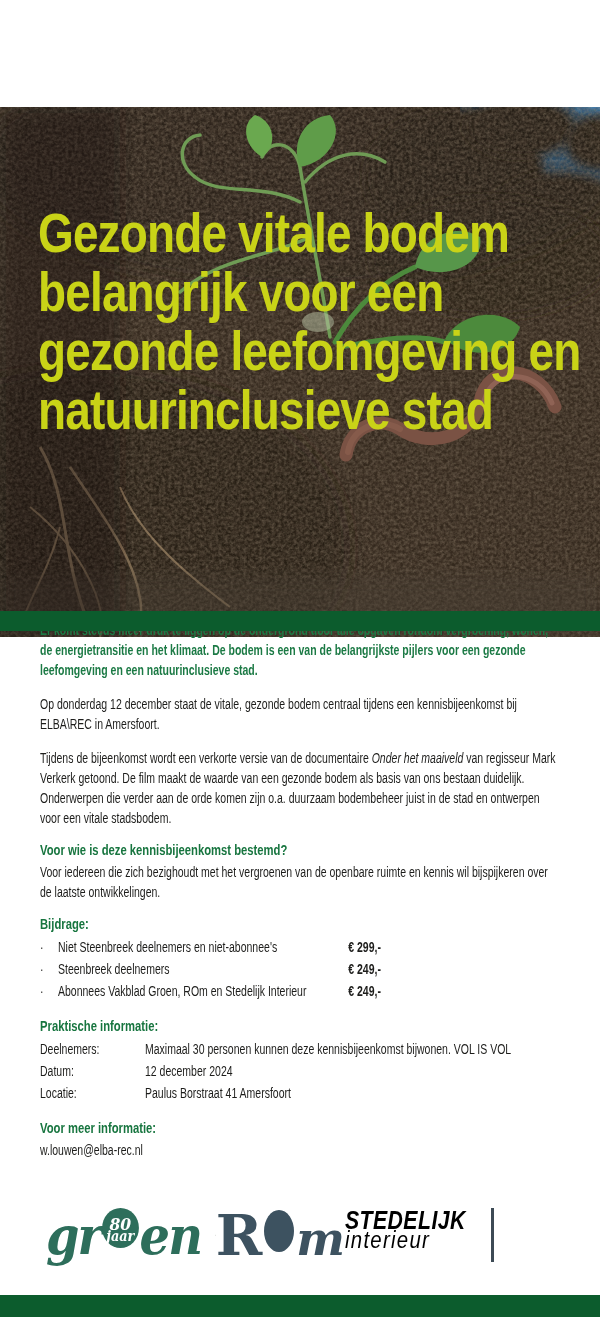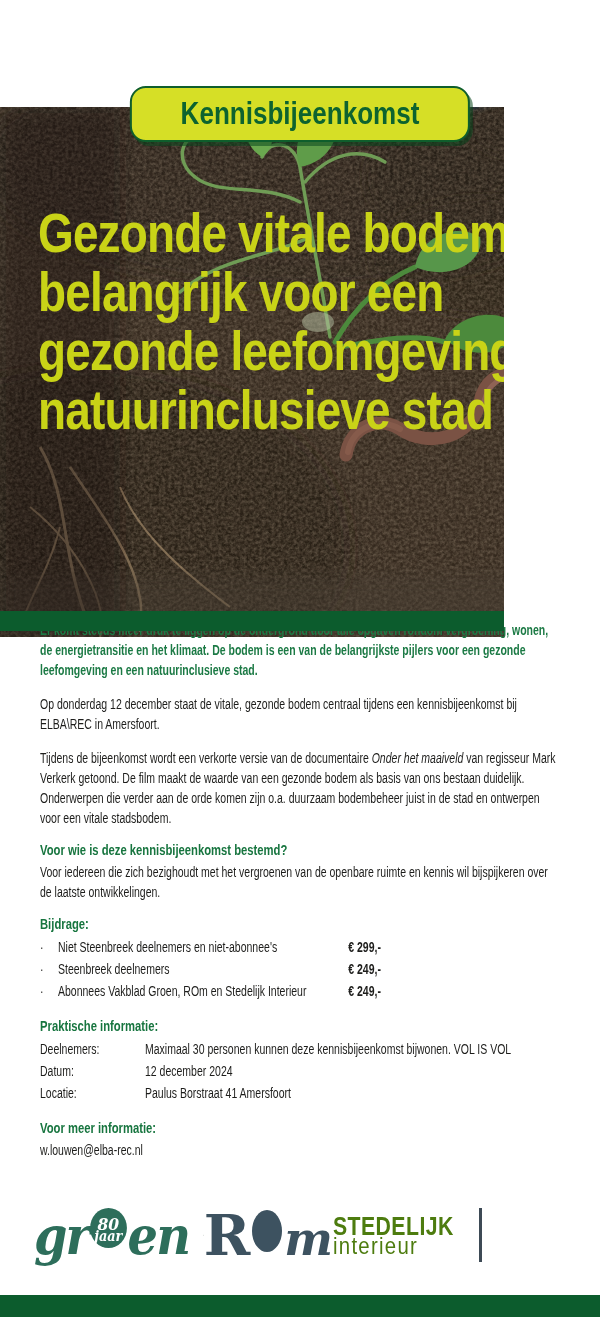--- a/index.html
+++ b/index.html
@@ -13,21 +13,21 @@
                transform:scaleX(0.84);transform-origin:center;padding-bottom:14px;}
 
   
   .badge{position:absolute;top:86px;left:50%;transform:translateX(-50%);z-index:5;
          background:#d6df26;border:2px solid #0f5e2c;border-radius:16px;
          box-shadow:3px 4px 0 rgba(10,70,30,0.55);padding:8px 26px;}
   .badge-inner{display:inline-block;color:#0d632f;font-size:31px;font-weight:bold;
                white-space:nowrap;transform:scaleX(0.84);transform-origin:center;}
 
   
-  .hero{position:absolute;top:107px;left:0;width:504px;height:530px;overflow:hidden;background:#2e241b;}
+  .hero{position:absolute;top:107px;left:0;width:600px;height:530px;overflow:hidden;background:#2e241b;}
   .hero svg.photo{position:absolute;top:0;left:0;}
   .hero-title{position:absolute;top:96px;left:38px;margin:0;z-index:3;
               width:680px;transform:scaleX(0.82);transform-origin:0 0;
               color:#c9d317;font-size:56px;line-height:59px;font-weight:bold;letter-spacing:-1px;}
   .hero-bar{position:absolute;left:0;bottom:6px;width:600px;height:20px;background:#0c5c2d;z-index:4;}
 
   
   .content{position:absolute;top:606px;left:0;width:500px;padding:0 4px 0 40px;box-sizing:border-box;}
   .cond{width:693px;transform:scaleX(0.75);transform-origin:0 0;}
   .content p{margin:0;font-size:14px;line-height:20px;}
@@ -40,56 +40,53 @@
   .price-row{display:grid;grid-template-columns:24px 387px auto;}
   .bullet{color:#1d1d1b;}
   .price{font-weight:bold;}
 
   .info-grid{margin-top:2px;font-size:14px;line-height:22px;}
   .info-row{display:grid;grid-template-columns:140px auto;}
 
   .email{margin-top:2px !important;}
 
   
-  .logo-row{position:absolute;top:1185px;left:0;width:516px;height:100px;
+  .logo-row{position:absolute;top:1185px;left:12px;width:516px;height:100px;
             display:flex;align-items:center;justify-content:space-between;
             padding:0 34px;box-sizing:border-box;}
   .logo-groen{display:flex;align-items:center;color:#2d6e5b;
               font-family:"DejaVu Serif",serif;font-style:italic;font-weight:bold;
               font-size:52px;letter-spacing:-2px;transform:scaleX(0.92);transform-origin:0 center;}
   .badge80{width:40px;height:40px;border-radius:50%;background:#2d6e5b;color:#fff;
            display:flex;flex-direction:column;align-items:center;justify-content:center;
            margin:0 1px;position:relative;top:-7px;letter-spacing:0;}
   .badge80 .n80{font-size:17px;line-height:15px;font-weight:bold;}
   .badge80 .jaar{font-size:14px;line-height:8px;font-style:italic;}
 
   .logo-rom{display:flex;align-items:center;color:#3d5260;
             font-family:"DejaVu Serif",serif;font-weight:bold;}
   .logo-rom .r{font-size:56px;line-height:56px;}
   .logo-rom .o{width:30px;height:42px;border-radius:50%;background:#3d5260;margin:0 2px;position:relative;top:-4px;}
   .logo-rom .m{font-size:46px;line-height:46px;font-style:italic;position:relative;top:4px;}
 
-  .logo-sted{display:flex;align-items:center;color:#4d7c0f;}
+  .logo-sted{display:flex;color:#000000;font-style:italic;}
   .sted-col{display:flex;flex-direction:column;transform:scaleX(0.85);transform-origin:0 center;}
   .sted-top{font-size:25px;font-weight:800;letter-spacing:0.5px;line-height:24px;}
   .sted-bottom{font-size:24px;font-weight:500;letter-spacing:1.5px;line-height:22px;margin-top:-3px;}
   .sted-bar{width:3px;height:54px;background:#3d4a55;margin-left:4px;}
 
   
   .footer-bar{position:absolute;bottom:0;left:0;width:600px;height:22px;background:#0c5c2d;}
 </style>
 </head>
 <body>
 
 <div class="page">
 
 
-  <div class="badge">
-    <span class="badge-inner">Kennisbijeenkomst</span>
-  </div>
 
   <section class="hero">
     <svg class="photo" width="600" height="530" viewBox="0 0 600 530">
       <defs>
         <filter id="grainLight" x="0" y="0" width="100%" height="100%">
           <feTurbulence type="fractalNoise" baseFrequency="0.32" numOctaves="3" seed="11"></feTurbulence>
           <feColorMatrix type="matrix" values="0 0 0 0 0.43  0 0 0 0 0.34  0 0 0 0 0.24  0.9 0 0 0 -0.28"></feColorMatrix>
         </filter>
         <filter id="grainDark" x="0" y="0" width="100%" height="100%">
           <feTurbulence type="fractalNoise" baseFrequency="0.18" numOctaves="4" seed="4"></feTurbulence>

